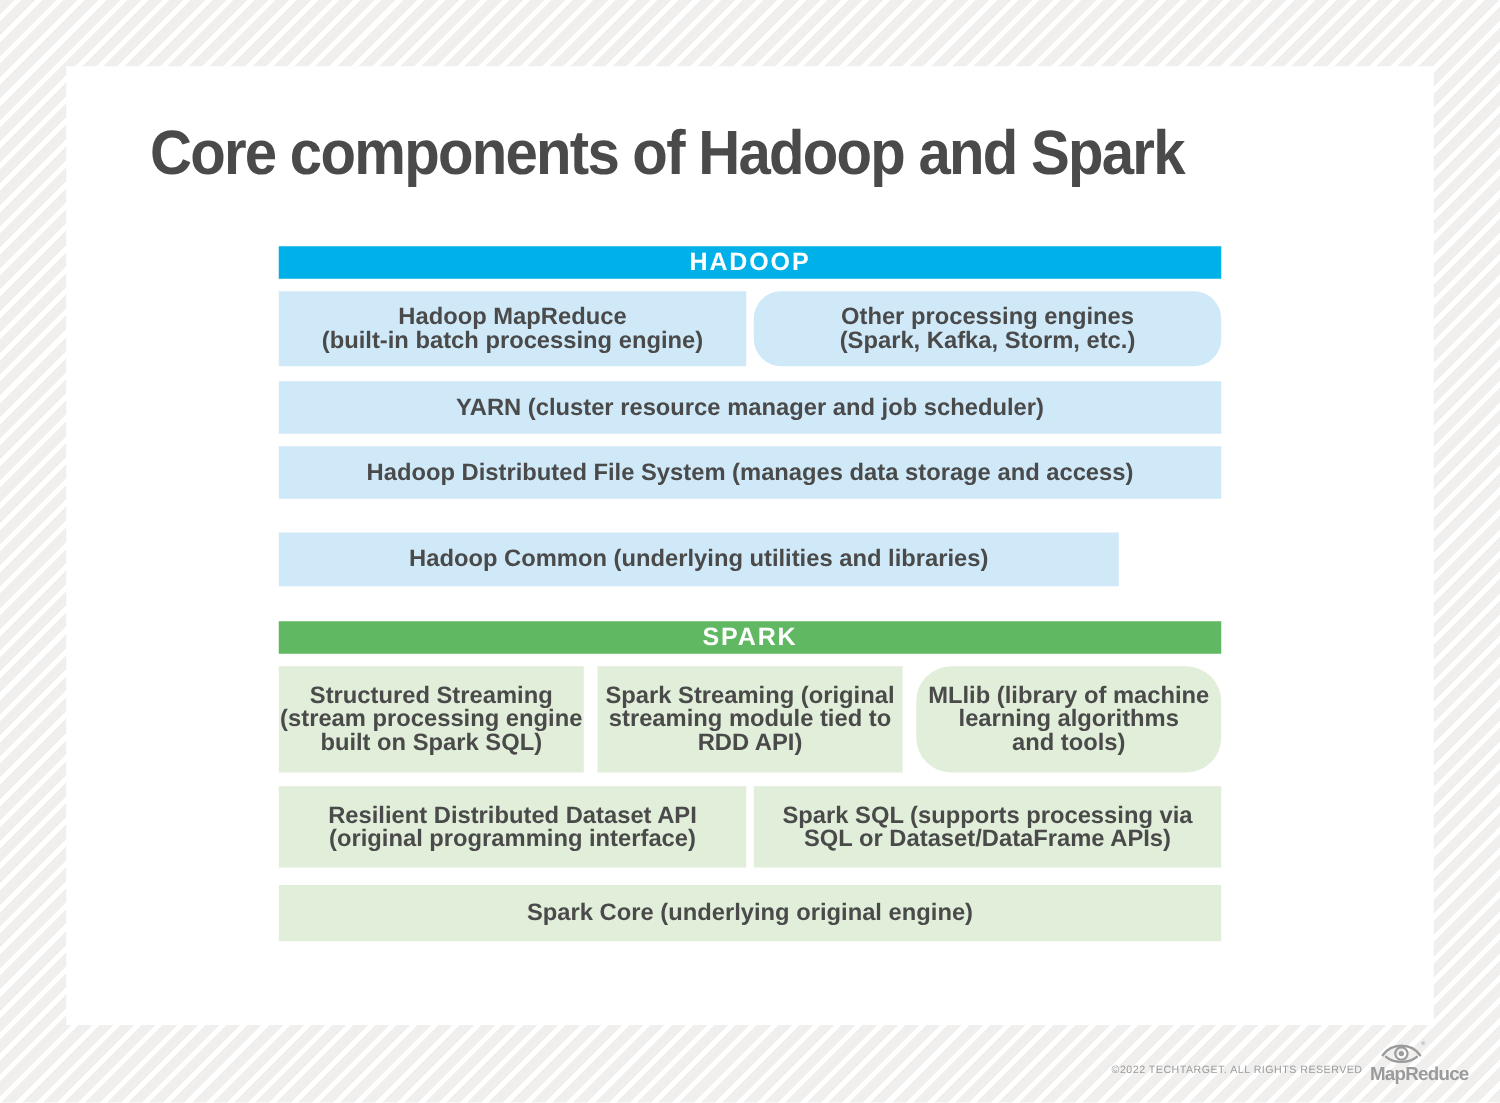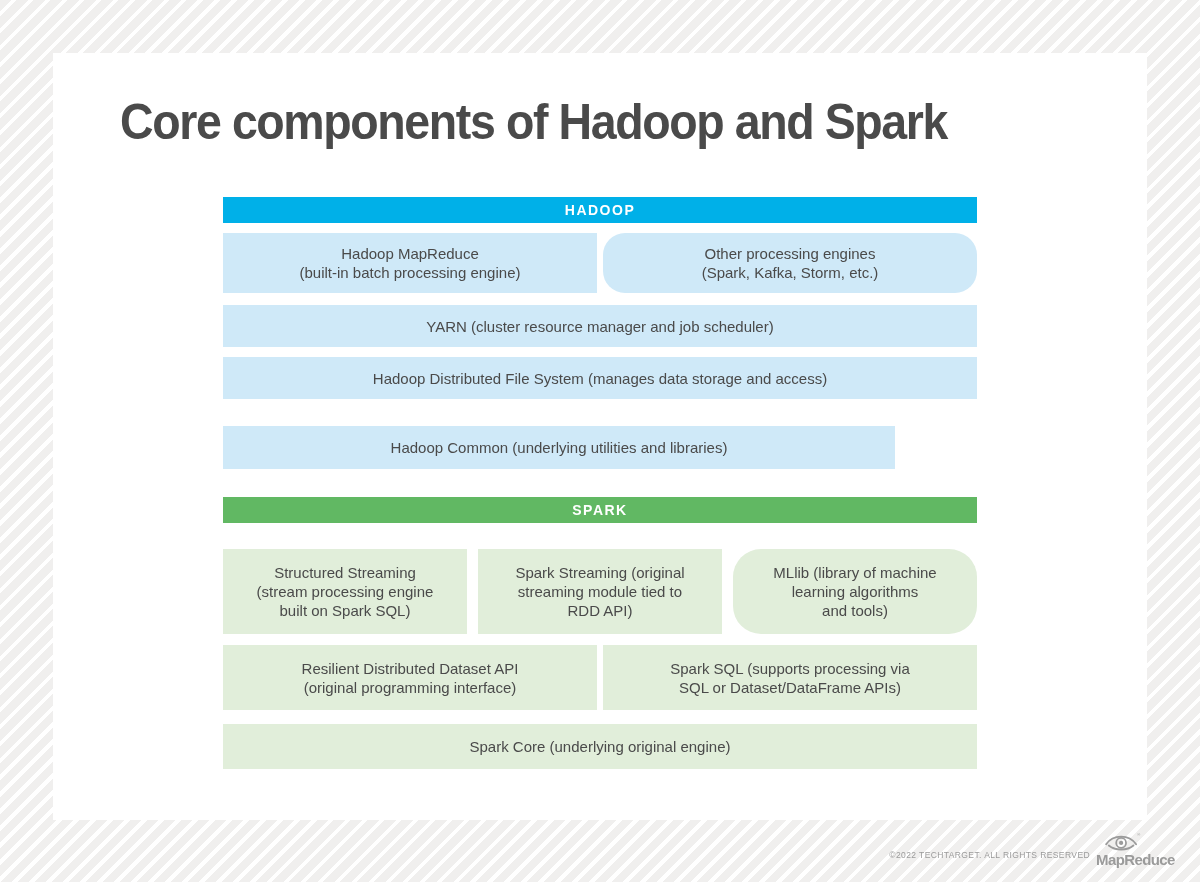--- a/index.html
+++ b/index.html
@@ -40,39 +40,40 @@
   }
   .section-header {
     position: absolute;
     left: 223px;
     width: 754px;
     height: 26px;
     display: flex;
     align-items: center;
     justify-content: center;
     color: #ffffff;
-    font-size: 14px;
+    font-size: 20px;
     font-weight: bold;
     letter-spacing: 1.5px;
   }
   .hadoop-header { top: 197px; background: var(--hadoop-header-bg, #00b0e8); }
   .spark-header  { top: 497px; background: var(--spark-header-bg, #61b863); }
   .box {
     position: absolute;
     display: flex;
     align-items: center;
     justify-content: center;
     text-align: center;
-    font-size: 15px;
+    font-size: 19px;
     line-height: 19px;
     color: var(--text-color, #4a4a4a);
     white-space: pre-line;
+    font-weight: bold;
   }
   .hadoop-box { background: var(--hadoop-box-bg, #cfe9f8); }
-  .spark-box  { background: var(--spark-box-bg, #e1eeda); margin-top: 16px; }
+  .spark-box  { background: var(--spark-box-bg, #e1eeda); }
 
   
   .box-mapreduce      { left: 223px; top: 233px; width: 374px; height: 60px; }
   .box-other-engines  { left: 603px; top: 233px; width: 374px; height: 60px; border-radius: 22px; }
   .box-yarn           { left: 223px; top: 305px; width: 754px; height: 42px; }
   .box-hdfs           { left: 223px; top: 357px; width: 754px; height: 42px; }
   .box-common         { left: 223px; top: 426px; width: 672px; height: 43px; }
 
   
   .box-structured-streaming { left: 223px; top: 533px; width: 244px; height: 85px; }

